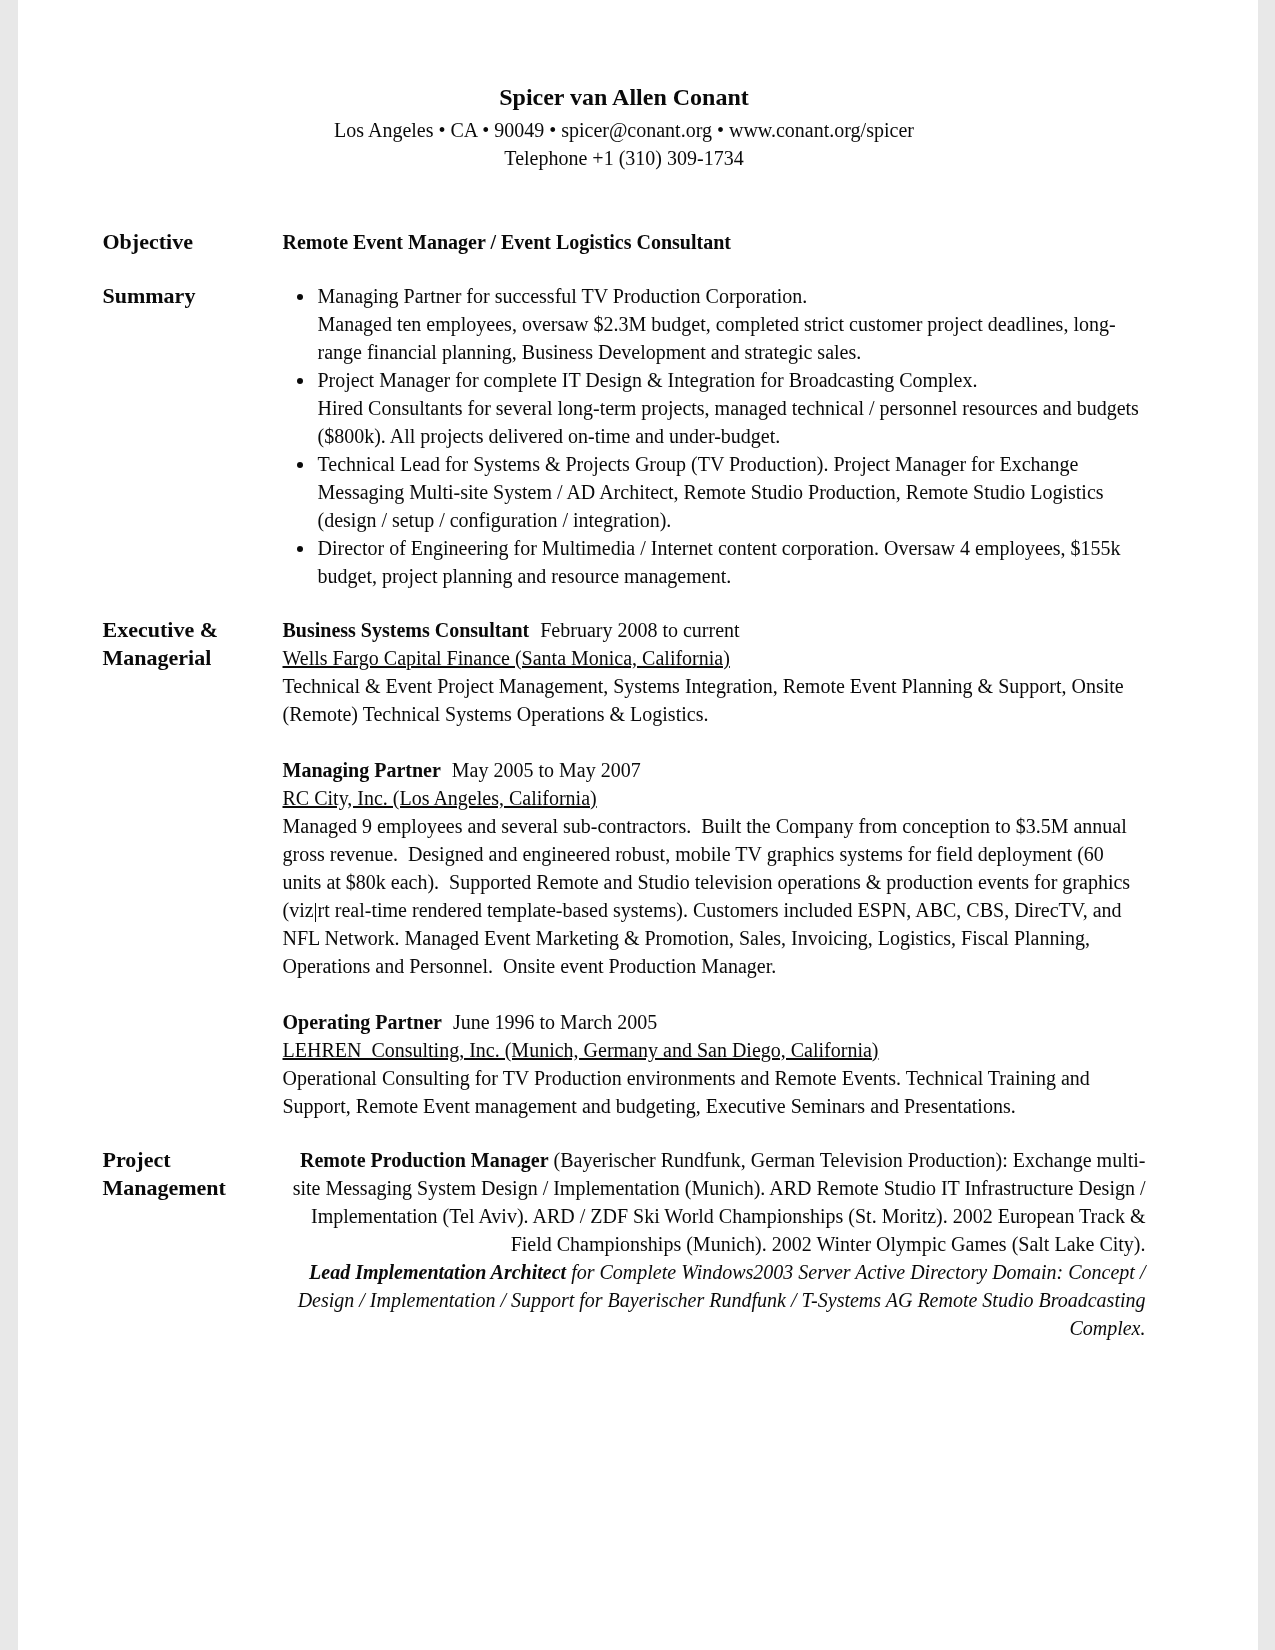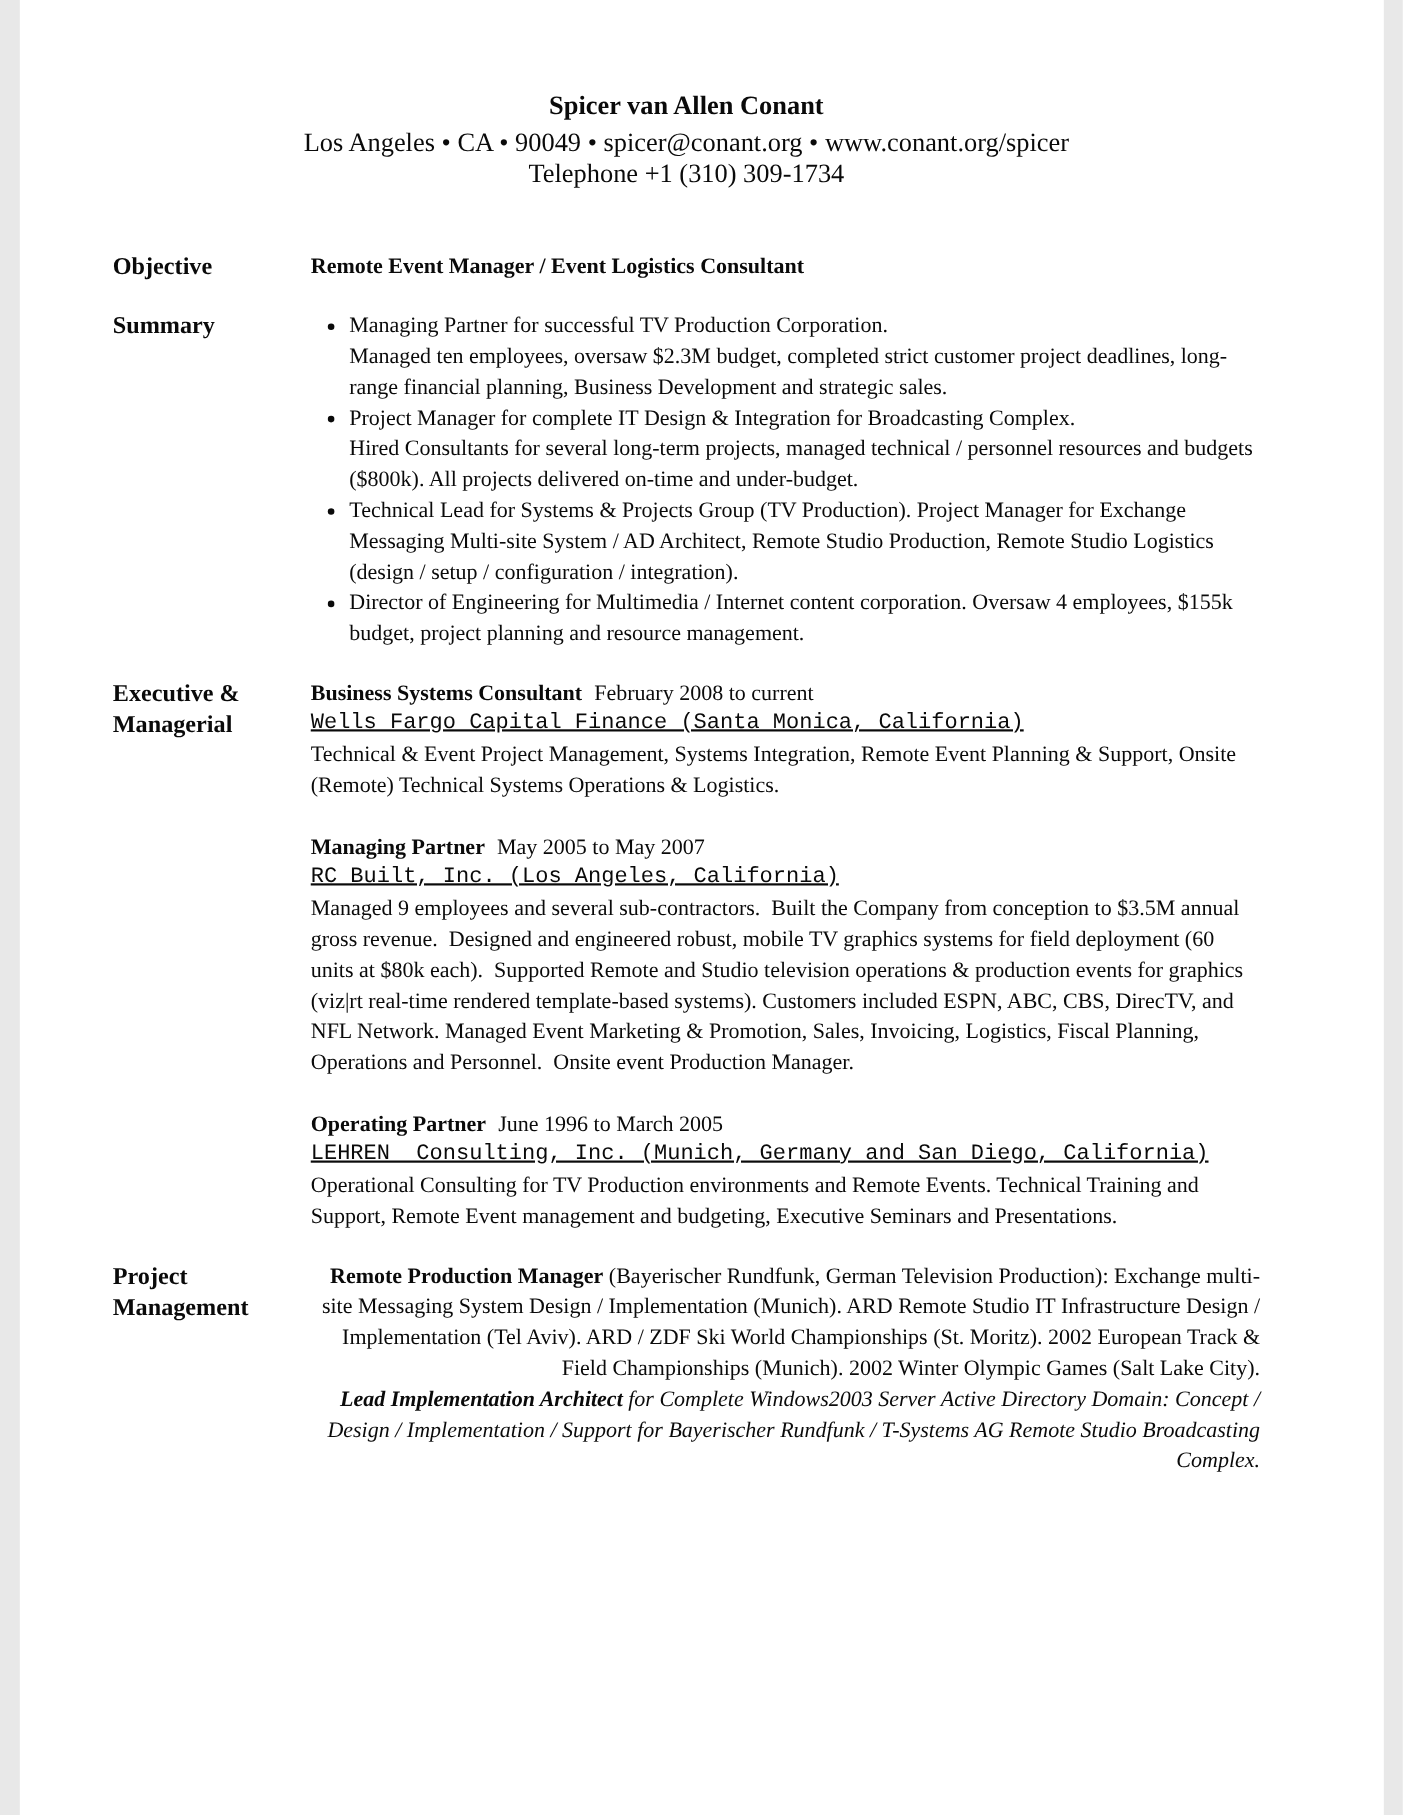--- a/index.html
+++ b/index.html
@@ -21,21 +21,21 @@
     text-align: center;
     margin-bottom: 56px;
   }
   .doc-header h1 {
     font-size: 24px;
     line-height: 30px;
     margin: 0 0 4px 0;
     font-weight: bold;
   }
   .doc-header .hline {
-    font-size: 24px;
+    font-size: 20px;
     line-height: 28px;
   }
   .row {
     display: grid;
     grid-template-columns: 180px 1fr;
     margin-bottom: 26px;
   }
   .row:last-child { margin-bottom: 0; }
   .label {
     font-weight: bold;
@@ -54,21 +54,21 @@
   ul.bullets li {
     margin: 0;
     padding: 0 0 0 2px;
     white-space: pre-wrap;
   }
   .job { margin-bottom: 28px; }
   .job:last-child { margin-bottom: 0; }
   .job p, .content p { margin: 0; }
   .job-title { font-weight: bold; }
   .job-dates { padding-left: 0.55em; }
-  .job-company { text-decoration: underline; white-space: pre-wrap; font-family: Liberation Mono, monospace; }
+  .job-company { text-decoration: underline; white-space: pre-wrap; }
   .job-desc { white-space: pre-wrap; }
   .pm-entry { margin-bottom: 28px; white-space: pre-wrap; text-align: right; }
   .pm-entry:last-child { margin-bottom: 0; font-style: italic; }
   .pm-title { font-weight: bold; }
 </style>
 </head>
 <body>
 
 <div class="page">
 
@@ -102,21 +102,21 @@
     <div class="content">
 
       <div class="job">
         <p><span class="job-title">Business Systems Consultant</span><span class="job-dates">February 2008 to current</span></p>
         <p class="job-company">Wells Fargo Capital Finance (Santa Monica, California)</p>
         <p class="job-desc">Technical &amp; Event Project Management, Systems Integration, Remote Event Planning &amp; Support, Onsite (Remote) Technical Systems Operations &amp; Logistics.</p>
       </div>
 
       <div class="job">
         <p><span class="job-title">Managing Partner</span><span class="job-dates">May 2005 to May 2007</span></p>
-        <p class="job-company">RC Built, Inc. (Los Angeles, California)</p>
+        <p class="job-company">RC City, Inc. (Los Angeles, California)</p>
         <p class="job-desc">Managed 9 employees and several sub-contractors.  Built the Company from conception to $3.5M annual gross revenue.  Designed and engineered robust, mobile TV graphics systems for field deployment (60 units at $80k each).  Supported Remote and Studio television operations &amp; production events for graphics (viz|rt real-time rendered template-based systems). Customers included ESPN, ABC, CBS, DirecTV, and NFL Network. Managed Event Marketing &amp; Promotion, Sales, Invoicing, Logistics, Fiscal Planning, Operations and Personnel.  Onsite event Production Manager.</p>
       </div>
 
       <div class="job">
         <p><span class="job-title">Operating Partner</span><span class="job-dates">June 1996 to March 2005</span></p>
         <p class="job-company">LEHREN  Consulting, Inc. (Munich, Germany and San Diego, California)</p>
         <p class="job-desc">Operational Consulting for TV Production environments and Remote Events. Technical Training and Support, Remote Event management and budgeting, Executive Seminars and Presentations.</p>
       </div>
 
     </div>

